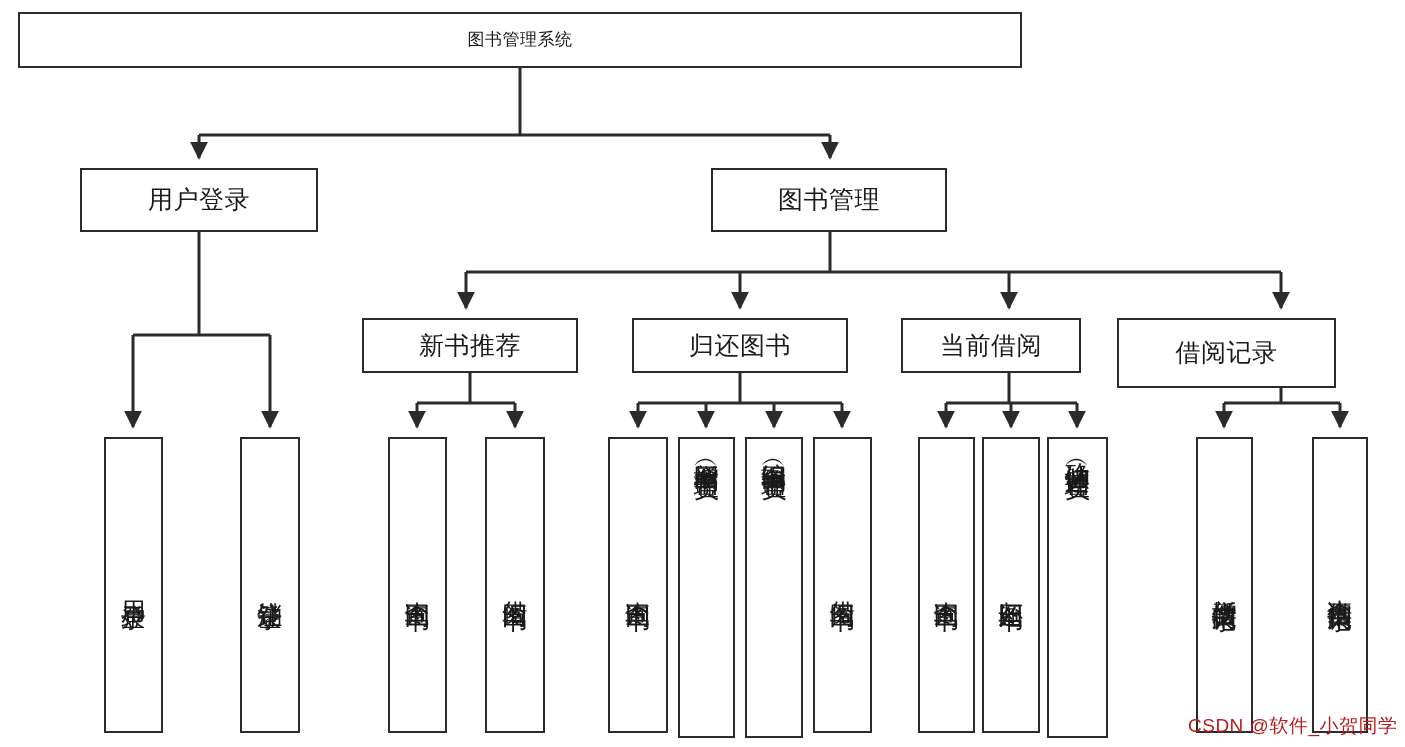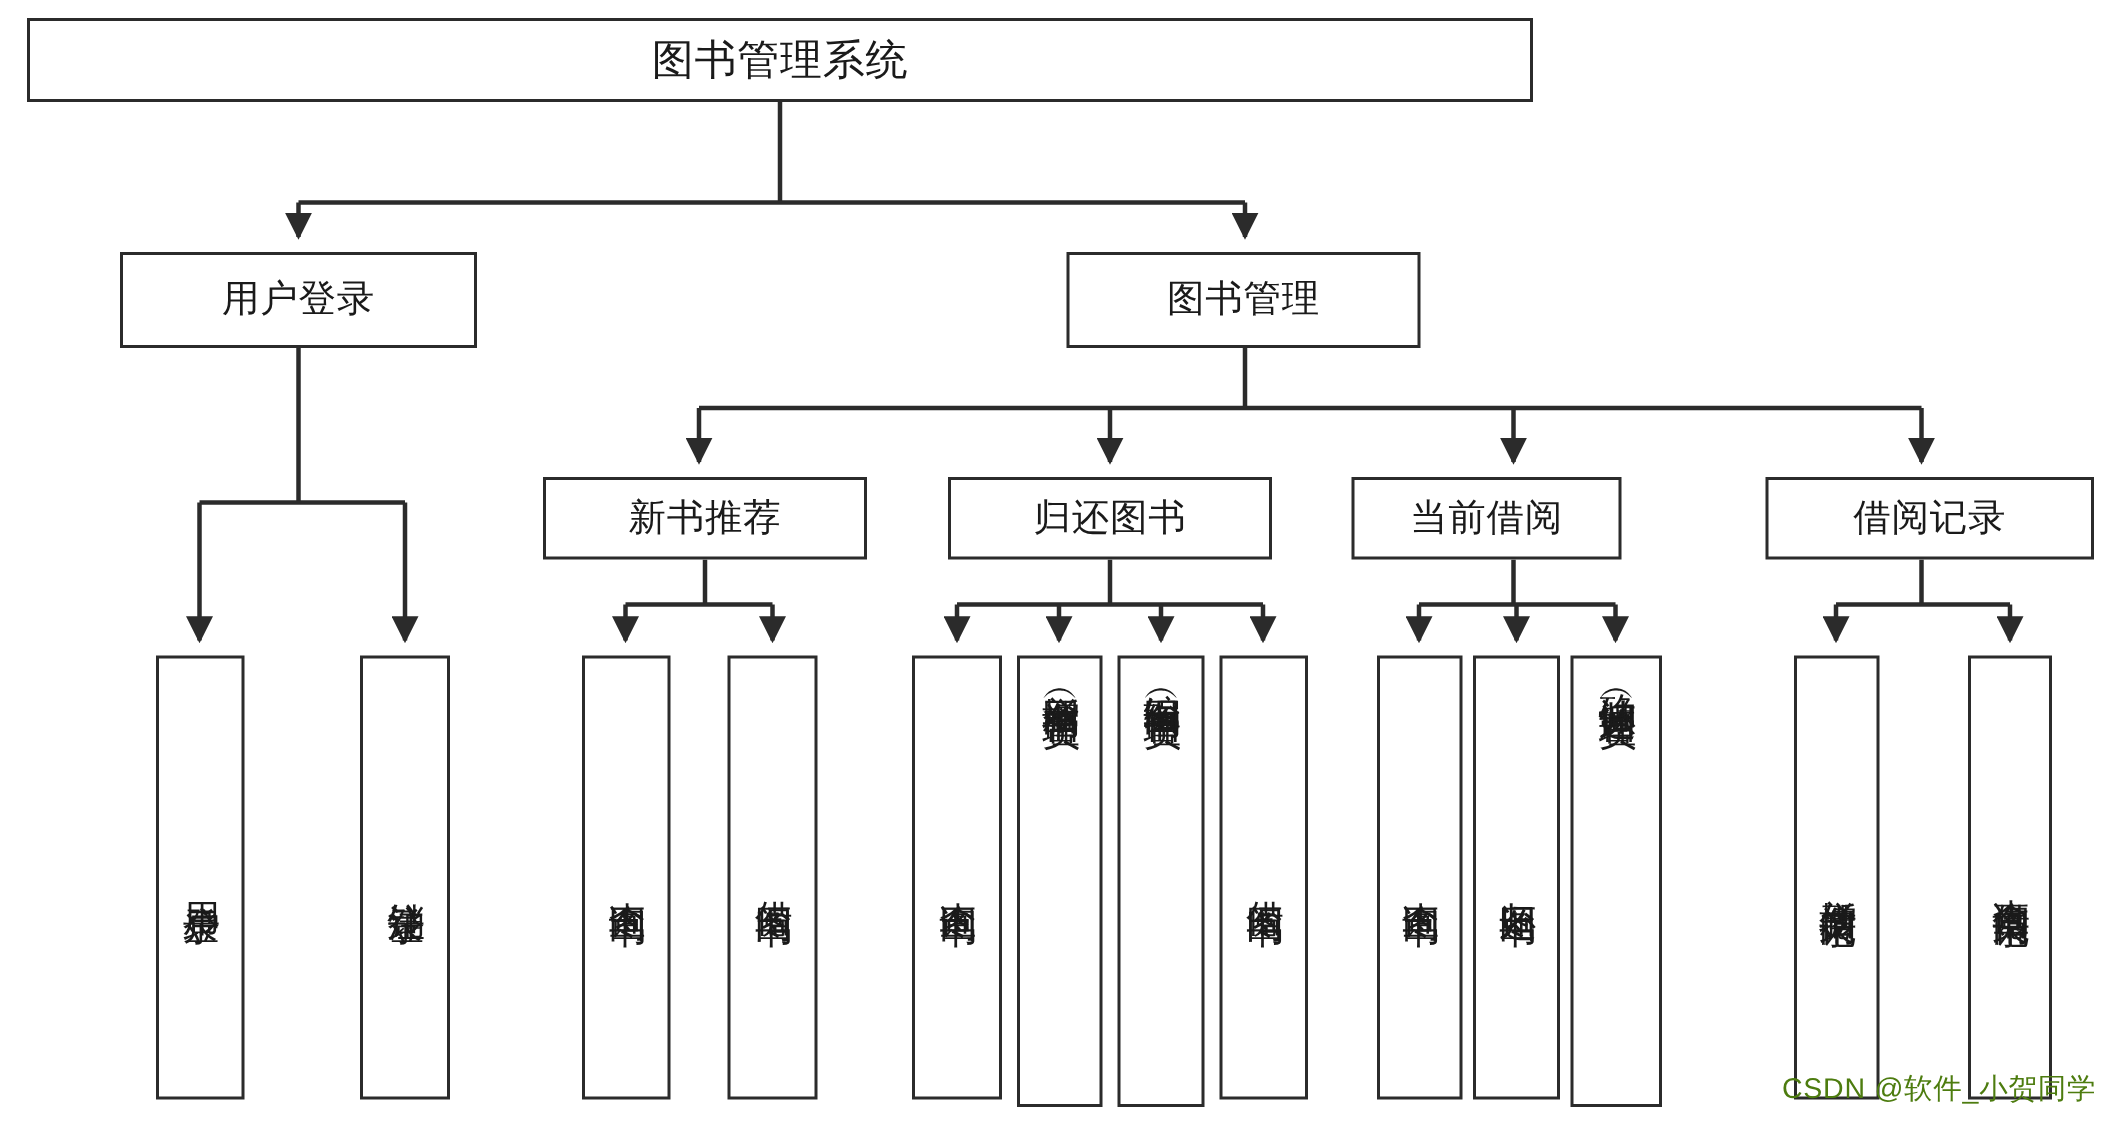--- a/index.html
+++ b/index.html
@@ -26,21 +26,21 @@
     align-items: center;
     justify-content: center;
     color: #1a1a1a;
   }
   .node-h {
     font-size: 25px;
     letter-spacing: 0.5px;
     line-height: 1.1;
   }
   .node-root {
-    font-size: 28px;
+    font-size: 17px;
   }
   .node-v {
     writing-mode: vertical-rl;
     text-orientation: upright;
     font-size: 25px;
     line-height: 1.22;
     letter-spacing: 2px;
     align-items: center;
     justify-content: center;
     text-align: center;
@@ -55,21 +55,21 @@
     top: 0;
     width: 1405px;
     height: 747px;
     pointer-events: none;
   }
   .watermark {
     position: absolute;
     left: 1188px;
     top: 713px;
     font-size: 19px;
-    color: #4d7c0f;
+    color: #b91c1c;
     white-space: nowrap;
     letter-spacing: 0.5px;
   }
 </style>
 </head>
 <body>
 
 <div id="canvas">
 
   <svg class="edges" viewBox="0 0 1405 747" xmlns="http://www.w3.org/2000/svg">
@@ -135,21 +135,21 @@
 
   <div class="node node-h" style="left:711px; top:168px; width:236px; height:64px;">
     <span>图书管理</span>
   </div>
   <div class="node node-h" style="left:632px; top:318px; width:216px; height:55px;">
     <span>归还图书</span>
   </div>
   <div class="node node-h" style="left:901px; top:318px; width:180px; height:55px;">
     <span>当前借阅</span>
   </div>
-  <div class="node node-h" style="left:1177px; top:318px; width:219px; height:55px;text-align:right;">
+  <div class="node node-h" style="left:1117px; top:318px; width:219px; height:70px;text-align:right;">
     <span>借阅记录</span>
   </div>
 
   <div class="node node-v" style="left:104px; top:437px; width:59px; height:296px;">
     <span>用户登录</span>
   </div>
   <div class="node node-v" style="left:240px; top:437px; width:60px; height:296px;">
     <span>注销登录</span>
   </div>
 

